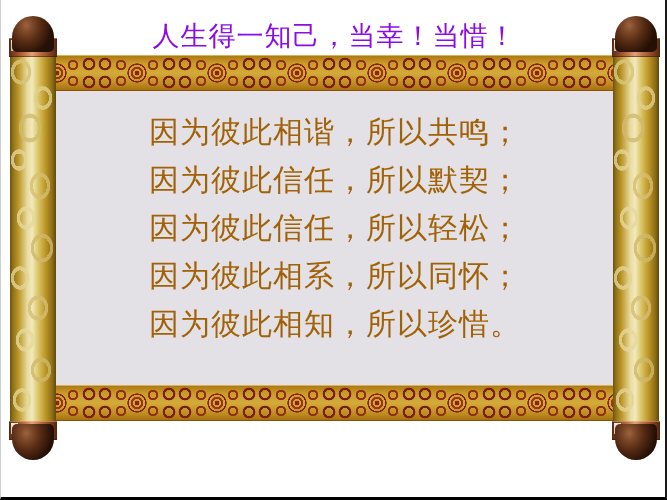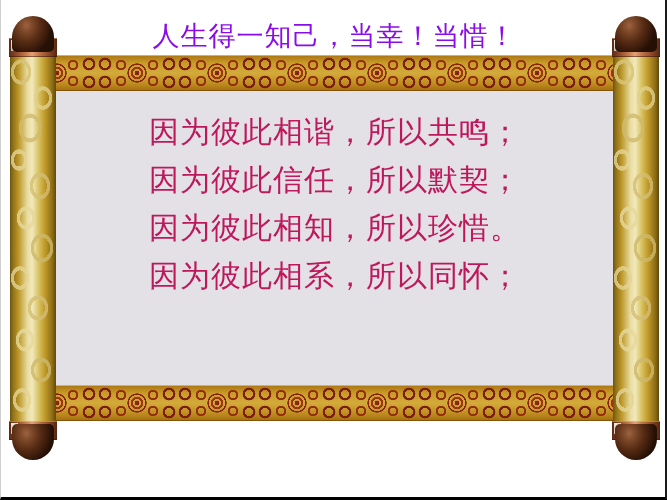--- a/index.html
+++ b/index.html
@@ -204,21 +204,21 @@
     left: 36px;
     top: 108px;
     width: 596px;
     z-index: 25;
     text-align: center;
   }
   .verse-line {
     font-family: "DejaVu Serif", "Liberation Serif", serif;
     font-size: 30px;
     line-height: 48px;
-    color: #be185d;
+    color: #a16207;
     white-space: nowrap;
     letter-spacing: 1px;
   }
 </style>
 </head>
 <body>
 
 <div id="scroll-page">
 
   <div id="title-bar">
@@ -228,22 +228,23 @@
   <div id="paper-sheet"></div>
   <div id="paper-shadow-left"></div>
   <div id="paper-shadow-right"></div>
 
   <div class="ornament-band" id="ornament-band-top"></div>
   <div class="ornament-band" id="ornament-band-bottom"></div>
 
   <div id="verse-block">
     <div class="verse-line">因为彼此相谐，所以共鸣；</div>
     <div class="verse-line">因为彼此信任，所以默契；</div>
+    <div class="verse-line">因为彼此信任，所以轻松；</div>
+    <div class="verse-line">因为彼此相系，所以同怀；</div>
     <div class="verse-line">因为彼此相知，所以珍惜。</div>
-    <div class="verse-line">因为彼此相系，所以同怀；</div>
   </div>
 
   <div class="scroll-rod" id="scroll-rod-left">
     <div class="rod-shaft"></div>
     <div class="rod-collar rod-collar-top"></div>
     <div class="rod-collar rod-collar-bottom"></div>
     <div class="rod-notch rod-notch-top"></div>
     <div class="rod-notch rod-notch-bottom"></div>
     <div class="rod-knob rod-knob-top"></div>
     <div class="rod-knob rod-knob-bottom"></div>

